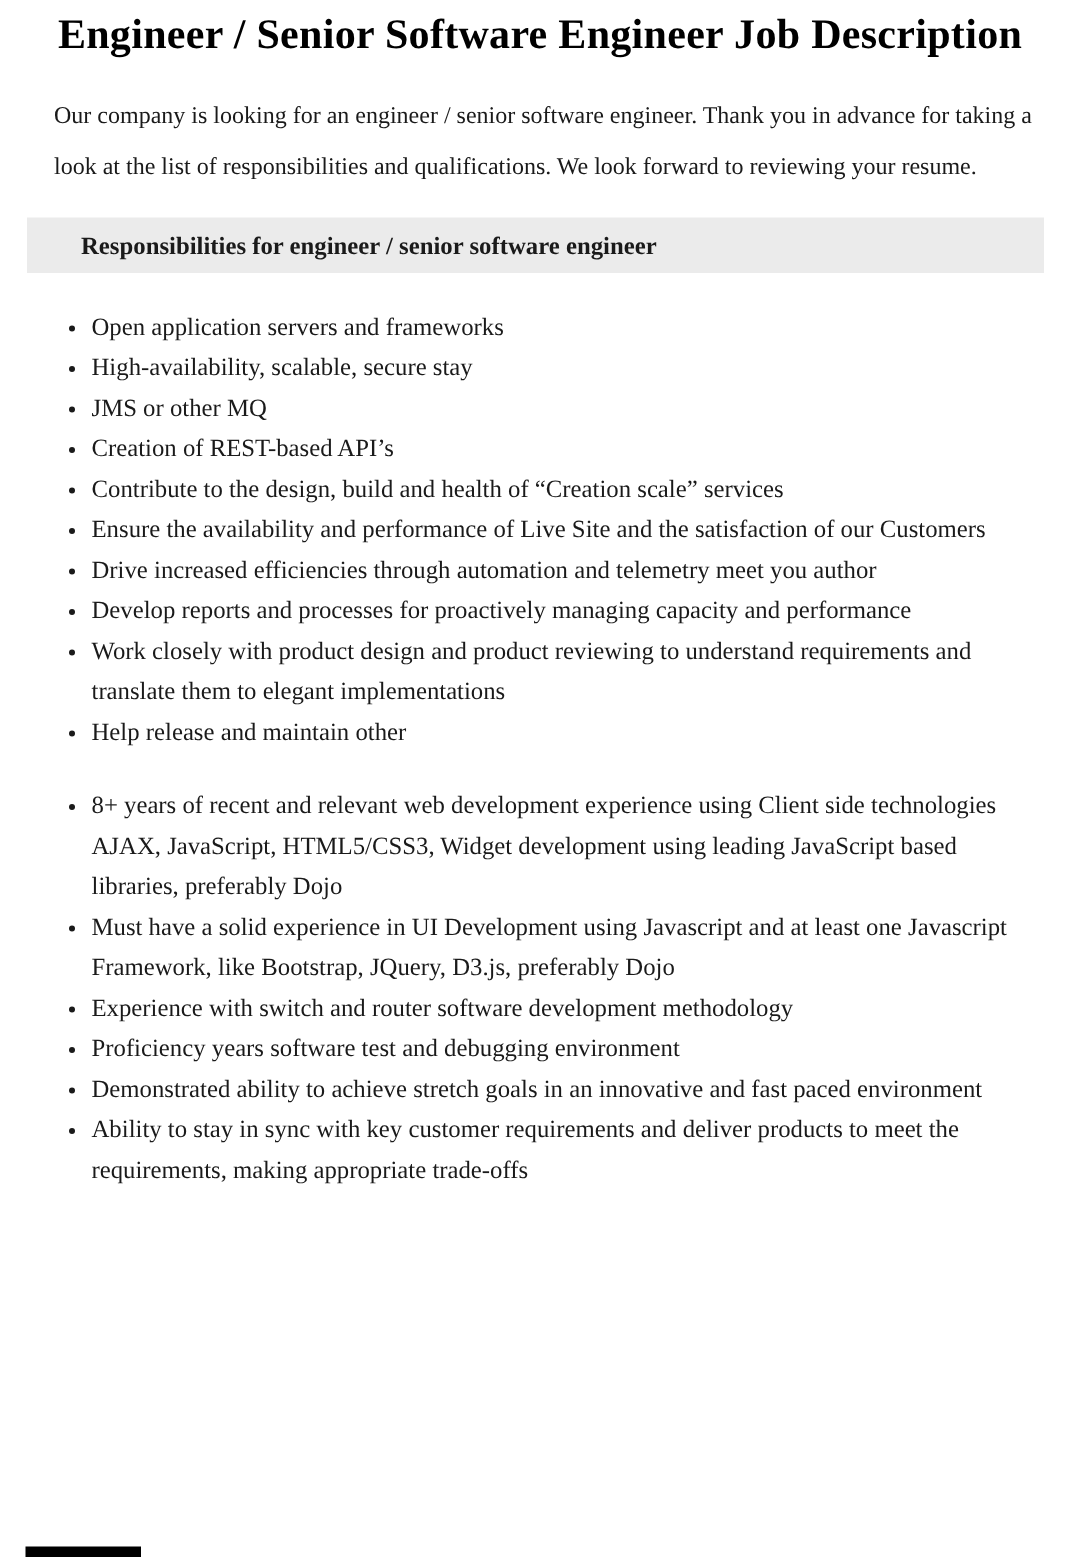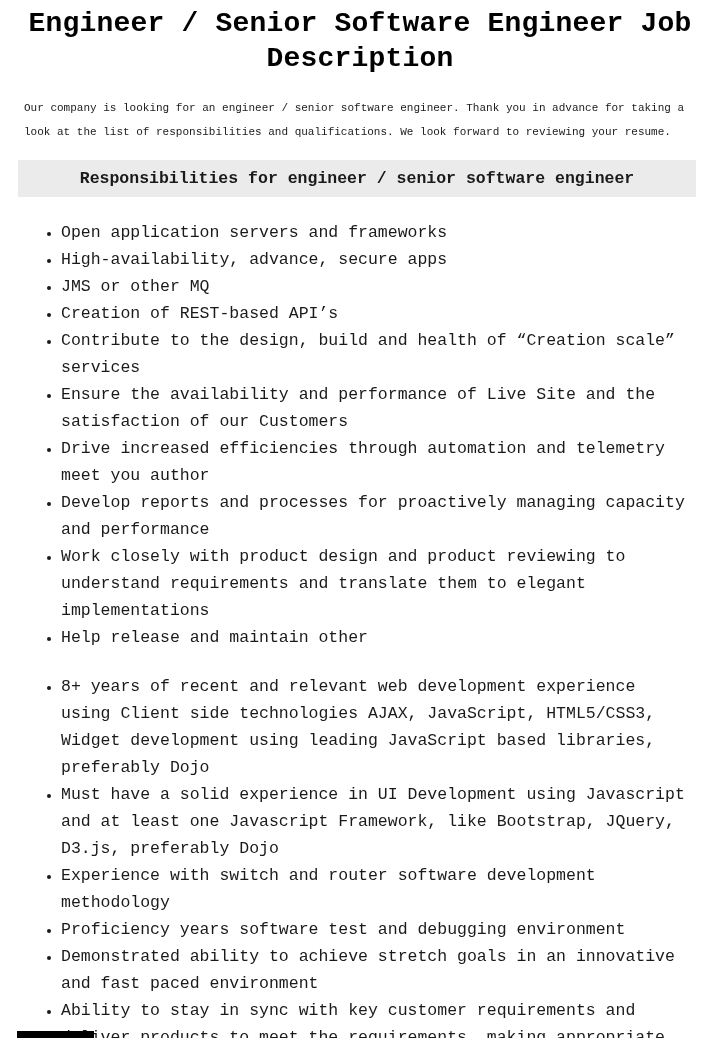--- a/index.html
+++ b/index.html
@@ -6,48 +6,47 @@
     margin: 0;
     padding: 0;
     background: #ffffff;
   }
   .page {
     position: relative;
     width: 720px;
     height: 1038px;
     margin: 0 auto;
     background: var(--page-bg, #ffffff);
-    font-family: Liberation Mono, monospace;
+    font-family: Liberation Serif, serif;
     color: var(--text-color, #1a1a1a);
     overflow: hidden;
     box-sizing: border-box;
   }
   .page-title {
     margin: 0;
     padding: 6px 20px 0 20px;
     font-size: 28px;
     line-height: 35px;
     font-weight: bold;
     text-align: center;
     color: var(--title-color, #000000);
     letter-spacing: 0.2px;
   }
   .intro {
-    margin: 20px 20px 0 24px;
-    font-size: 11px;
-    line-height: 24px;
+    margin: 20px 20px 0 36px;
+    font-size: 16px;
+    line-height: 34px;
   }
   .section-heading {
     margin: 16px 24px 0 18px;
-    padding: 8px 10px 8px 10px;
+    padding: 8px 10px 8px 36px;
     background: var(--heading-bg, #ebebeb);
     font-size: 16.5px;
     line-height: 21px;
     font-weight: bold;
-    text-align: center;
   }
   .job-list {
     margin: 22px 28px 0 20px;
     padding: 0 0 0 41px;
     font-size: 16.5px;
     line-height: 27px;
     list-style: disc outside;
   }
   .job-list li::marker {
     font-size: 0.82em;
@@ -67,21 +66,21 @@
 <main class="page">
 
   <h1 class="page-title">Engineer / Senior Software Engineer Job Description</h1>
 
   <p class="intro">Our company is looking for an engineer / senior software engineer. Thank you in advance for taking a look at the list of responsibilities and qualifications. We look forward to reviewing your resume.</p>
 
   <section>
     <div class="section-heading">Responsibilities for engineer / senior software engineer</div>
     <ul class="job-list">
       <li>Open application servers and frameworks</li>
-      <li>High-availability, advance, secure apps</li>
+      <li>High-availability, scalable, secure stay</li>
       <li>JMS or other MQ</li>
       <li>Creation of REST-based API’s</li>
       <li>Contribute to the design, build and health of “Creation scale” services</li>
       <li>Ensure the availability and performance of Live Site and the satisfaction of our Customers</li>
       <li>Drive increased efficiencies through automation and telemetry meet you author</li>
       <li>Develop reports and processes for proactively managing capacity and performance</li>
       <li>Work closely with product design and product reviewing to understand requirements and translate them to elegant implementations</li>
       <li>Help release and maintain other</li>
     </ul>
   </section>

